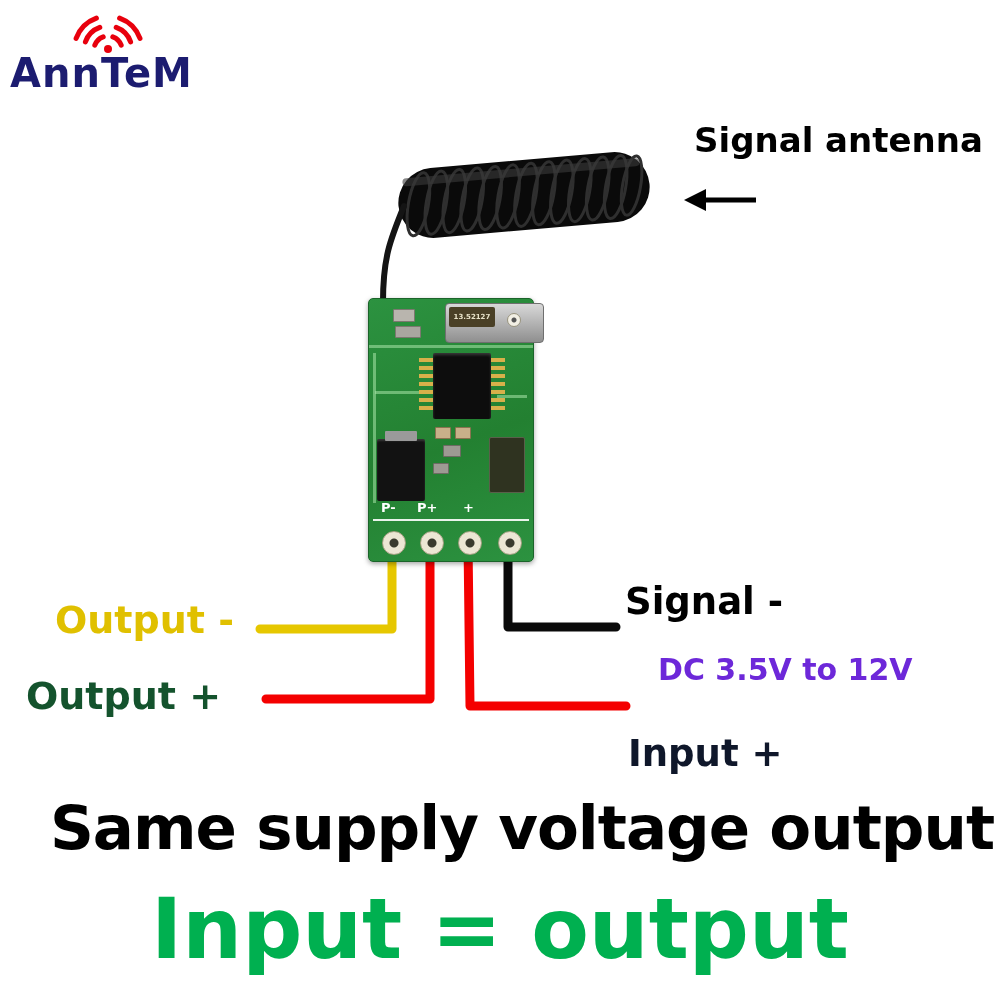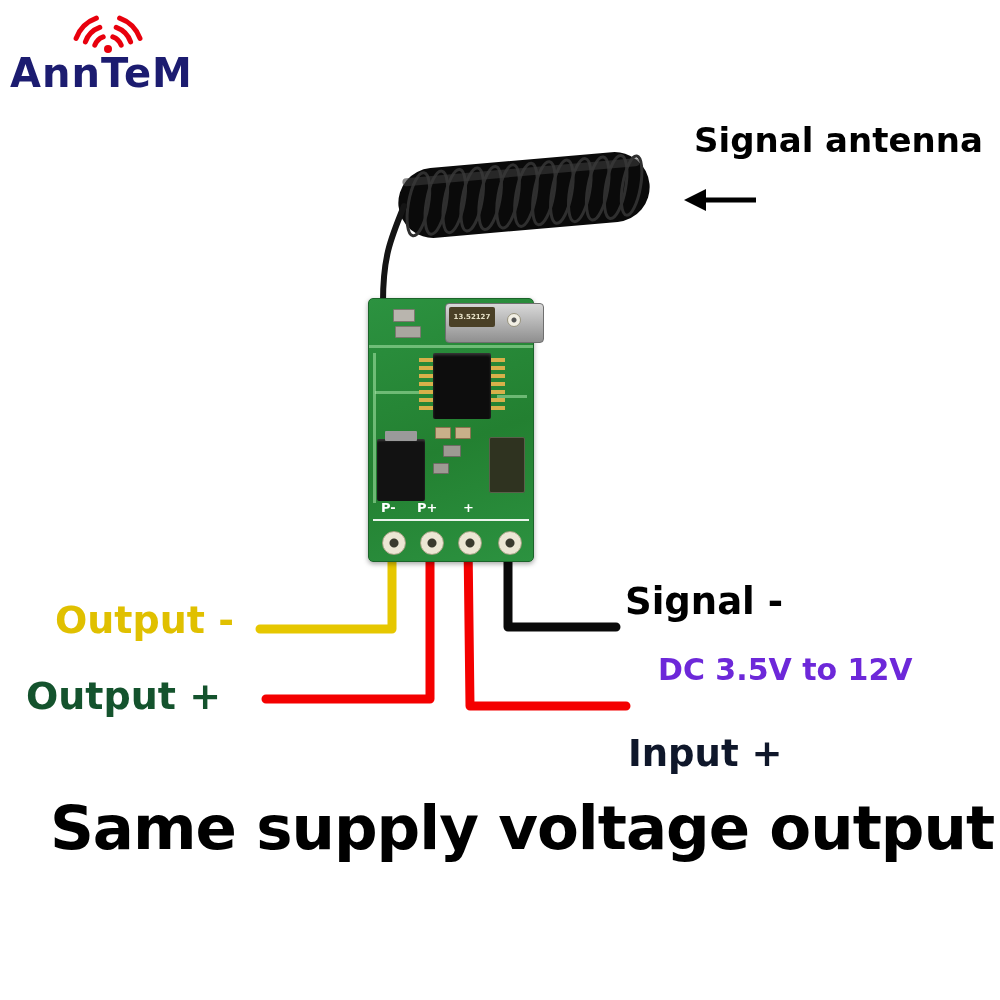--- a/index.html
+++ b/index.html
@@ -150,14 +150,15 @@
     <div class="pad" style="left:129px;"></div>
   </div>
 
   <div class="wl wl-outminus">Output -</div>
   <div class="wl wl-outplus">Output +</div>
   <div class="wl wl-inminus">Signal -</div>
   <div class="wl wl-dc">DC 3.5V to 12V</div>
   <div class="wl wl-inplus">Input +</div>
 
   <div class="caption1">Same supply voltage output</div>
+  <div class="caption2">Input = output</div>
 
 </div>
 
 </body></html>

